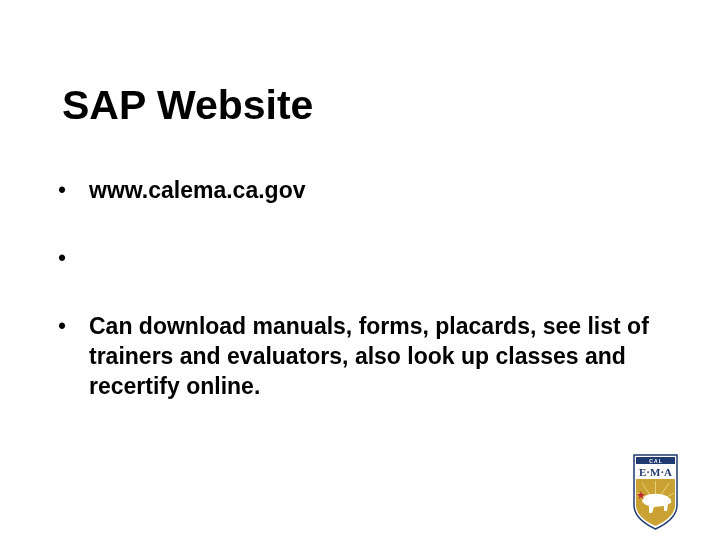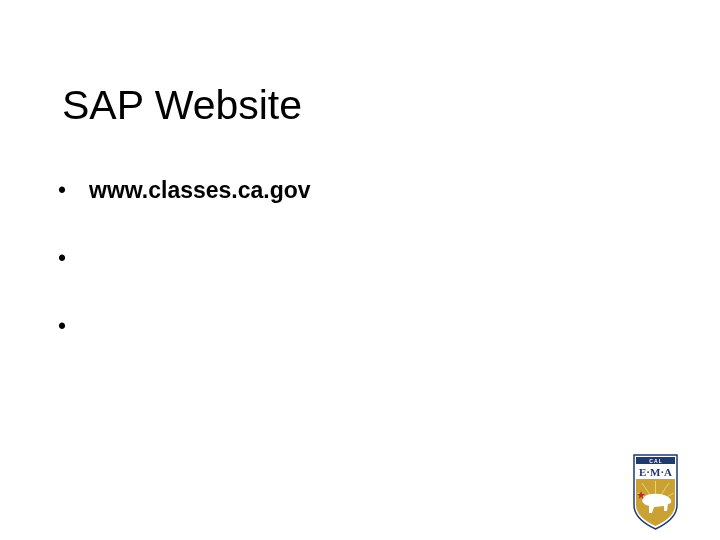--- a/index.html
+++ b/index.html
@@ -2,45 +2,46 @@
 <html><head>
   <meta charset="utf-8">
   <style>
     html, body { margin: 0; padding: 0; }
     body {
       width: 720px; height: 540px; background: #ffffff; position: relative; overflow: hidden;
       font-family: "Liberation Sans", sans-serif; color: #000;
     }
     .title {
       position: absolute; left: 62px; top: 80px;
-      font-size: 41px; font-weight: normal; line-height: 50px; margin: 0;
+      font-size: 41px; font-weight: bold; line-height: 50px; margin: 0;
     }
     .bullets { position: absolute; left: 58px; top: 175px; width: 620px; margin: 0; padding: 0; list-style: none; }
     .bullet { position: relative; padding-left: 31px; font-size: 23px; font-weight: bold; line-height: 30px; }
     .bullet .dot { position: absolute; left: 0; top: 0; font-weight: normal; }
     .b1 { position: absolute; top: 0; }
     .b2 { position: absolute; top: 68px; }
     .b3 { position: absolute; top: 136px; width: 600px; }
     .logo { position: absolute; left: 632px; top: 453px; width: 47px; height: 78px; }
   </style>
 </head>
 <body>
 
 <h1 class="title">SAP Website</h1>
 
 <ul class="bullets">
   <li class="bullet b1">
     <span class="dot">•</span>
-    <span>www.classes.ca.gov</span>
+    <span>www.calema.ca.gov</span>
   </li>
   <li class="bullet b2">
     <span class="dot">•</span>
   </li>
   <li class="bullet b3">
     <span class="dot">•</span>
+    <span>Can download manuals, forms, placards, see list of trainers and evaluators, also look up classes and recertify online.</span>
   </li>
 </ul>
 
 <div class="logo">
   <svg width="47" height="78" viewBox="0 0 47 78">
     <path d="M2 2 H45 V52 Q45 66 23.5 76 Q2 66 2 52 Z" fill="#ffffff" stroke="#1f3a6e" stroke-width="1.5"></path>
     <rect x="4" y="4" width="39" height="7" fill="#1f3a6e"></rect>
     <text x="23.5" y="10" font-size="5" fill="#ffffff" text-anchor="middle" font-family="Liberation Sans, sans-serif" font-weight="bold">C A L</text>
     <text x="23.5" y="23" font-size="11" fill="#1f3a6e" text-anchor="middle" font-family="Liberation Serif, serif" font-weight="bold">E·M·A</text>
     <path d="M4 26 H43 V52 Q43 64 23.5 73 Q4 64 4 52 Z" fill="#c9a233"></path>

